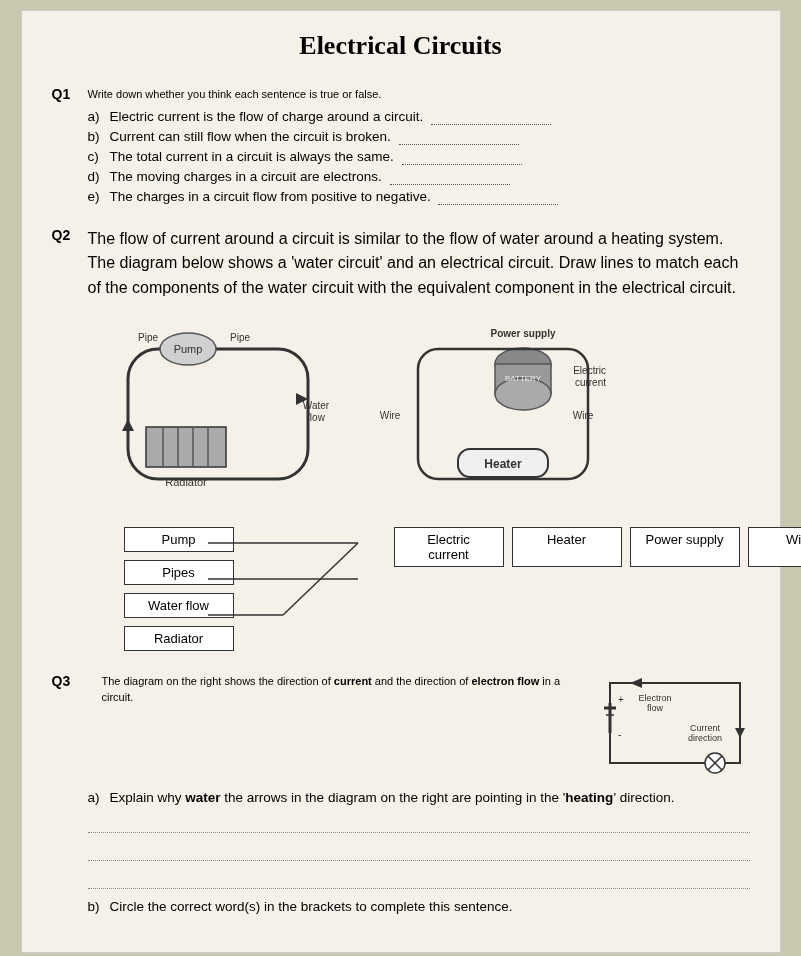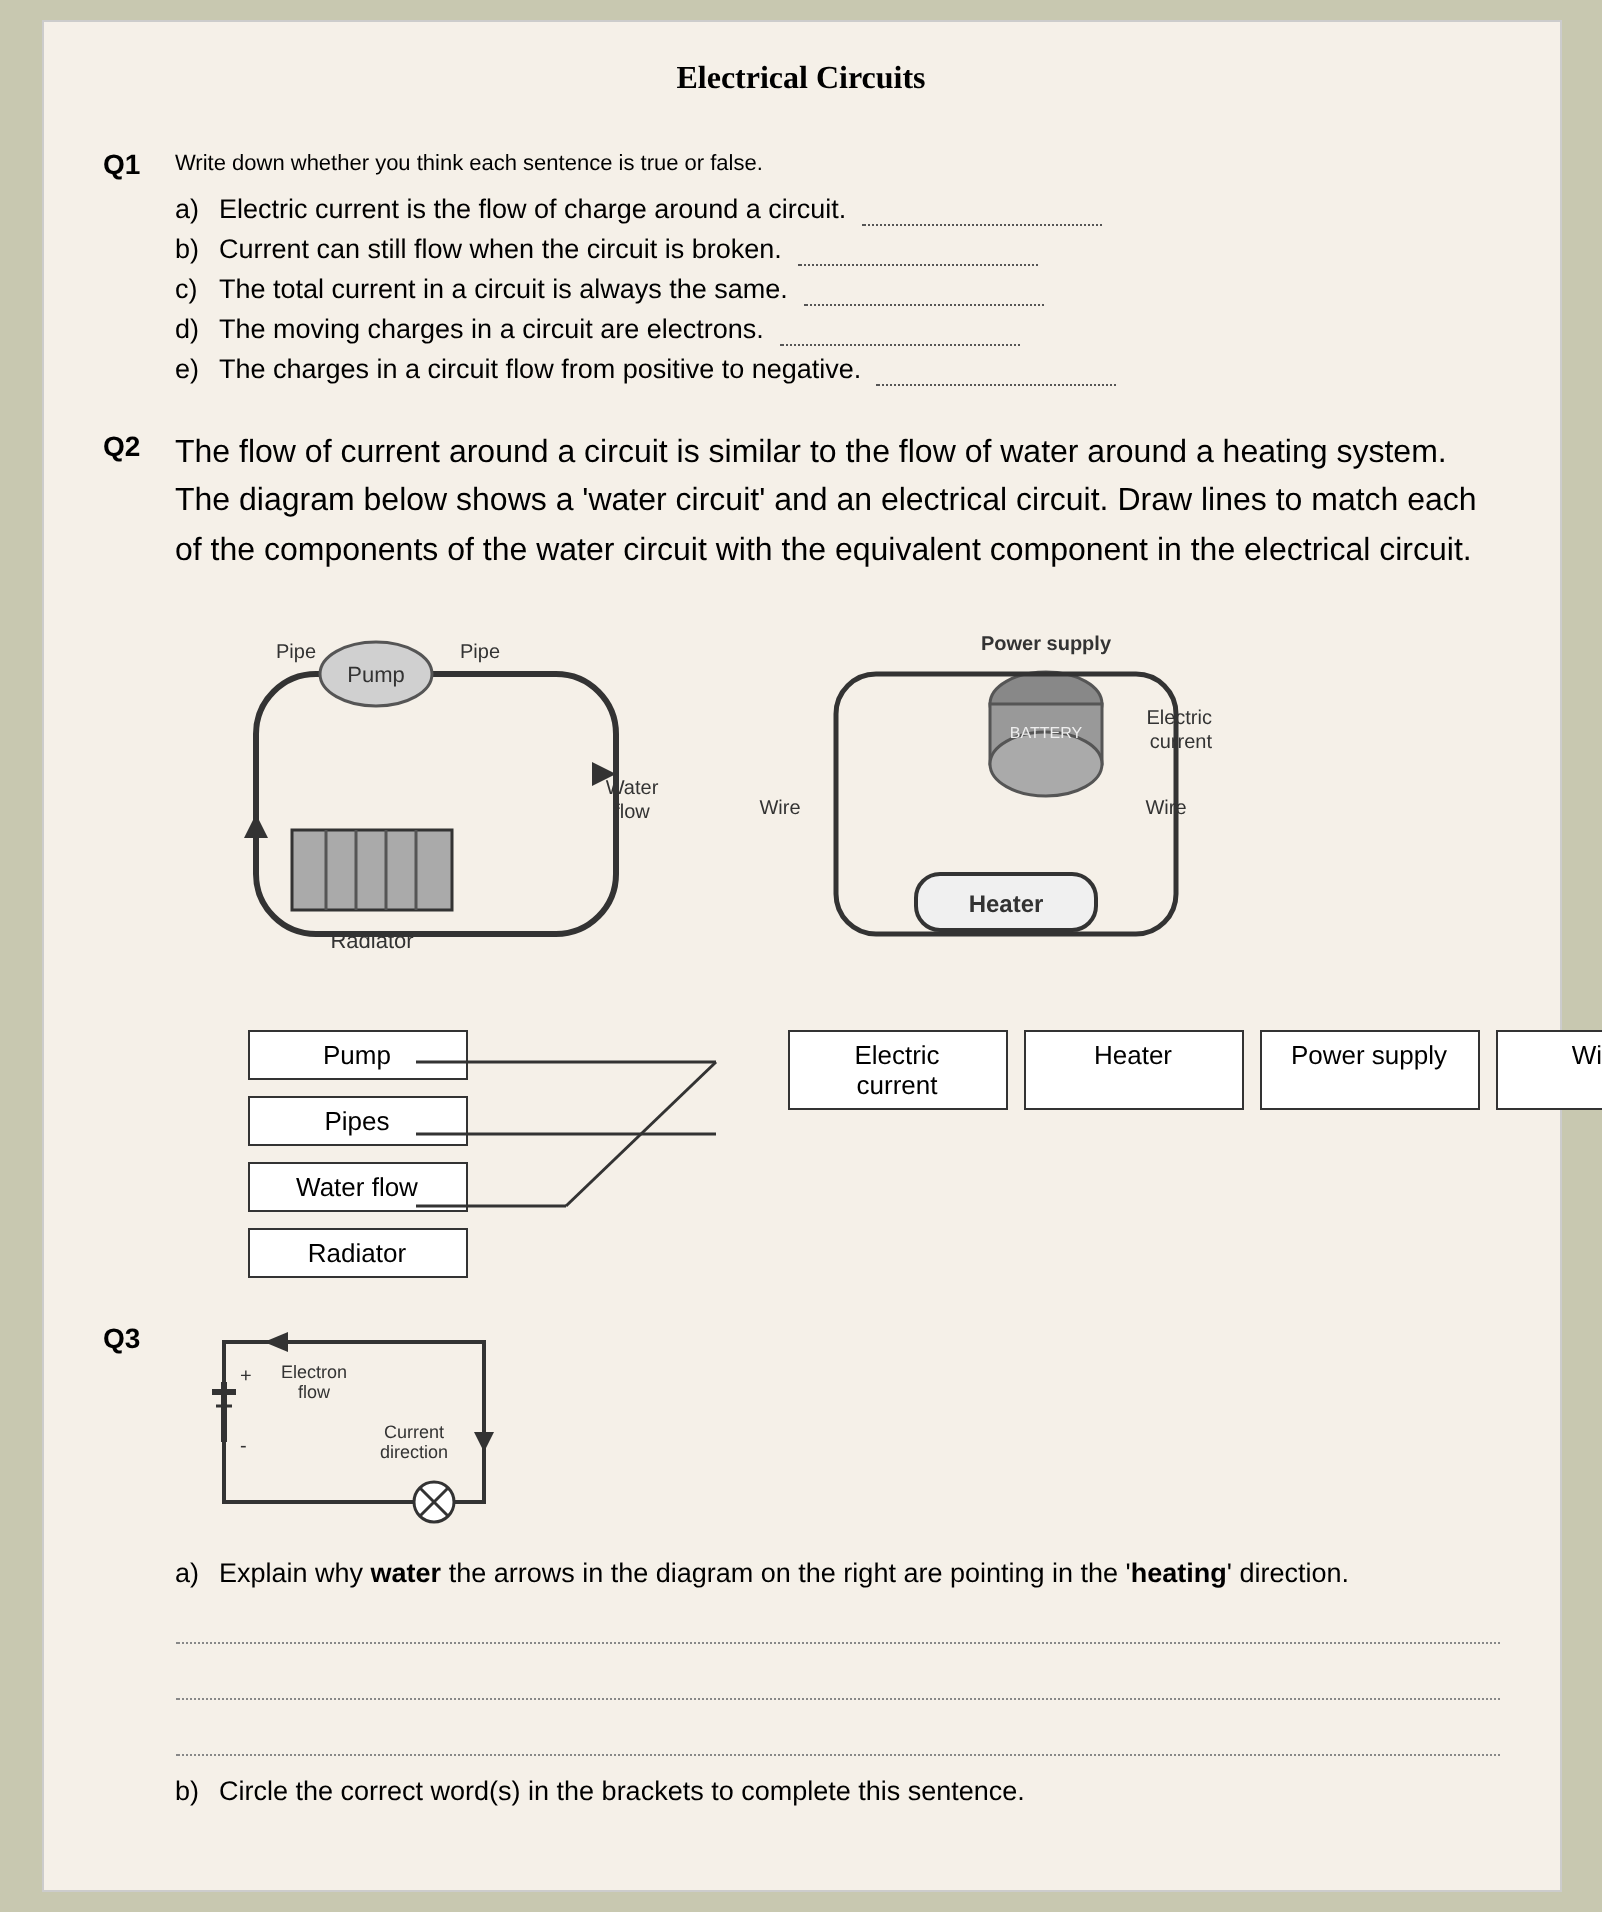--- a/index.html
+++ b/index.html
@@ -13,21 +13,21 @@
       padding: 10px;
     }
     .page {
       background: #f5f0e8;
       width: 760px;
       padding: 20px 30px;
       border: 1px solid #ccc;
     }
     .title {
       text-align: center;
-      font-size: 16px;
+      font-size: 26px;
       font-weight: bold;
       margin-bottom: 25px;
       font-family: 'Times New Roman', serif;
     }
     .question-block {
       margin-bottom: 18px;
       margin-top: 22px;
     }
     .q-row {
       display: flex;
@@ -232,20 +232,23 @@
         <div class="match-box">Power supply</div>
         <div class="match-box">Wires</div>
       </div>
     </div>
   </div>
 
   <div class="question-block">
     <div class="q-row" style="margin-bottom:8px;gap:14px;">
       <span class="q-num">Q3</span>
       <div style="flex:1; display:flex; gap:16px; align-items:flex-start;">
+        <div style="flex:1;">
+          <div class="q-text">The diagram on the right shows the direction of <span style="font-weight:bold;">current</span> and the direction of <span style="font-weight:bold;">electron flow</span> in a circuit.</div>
+        </div>
 
         <div style="width:150px; flex-shrink:0;">
           <svg width="150" height="105">
 
             <rect x="10" y="10" width="130" height="80" fill="none" stroke="#333" stroke-width="2"></rect>
 
             <line x1="10" y1="30" x2="10" y2="60" stroke="#333" stroke-width="3"></line>
 
             <line x1="4" y1="35" x2="16" y2="35" stroke="#333" stroke-width="3"></line>
             <line x1="6" y1="42" x2="14" y2="42" stroke="#333" stroke-width="1.5"></line>

